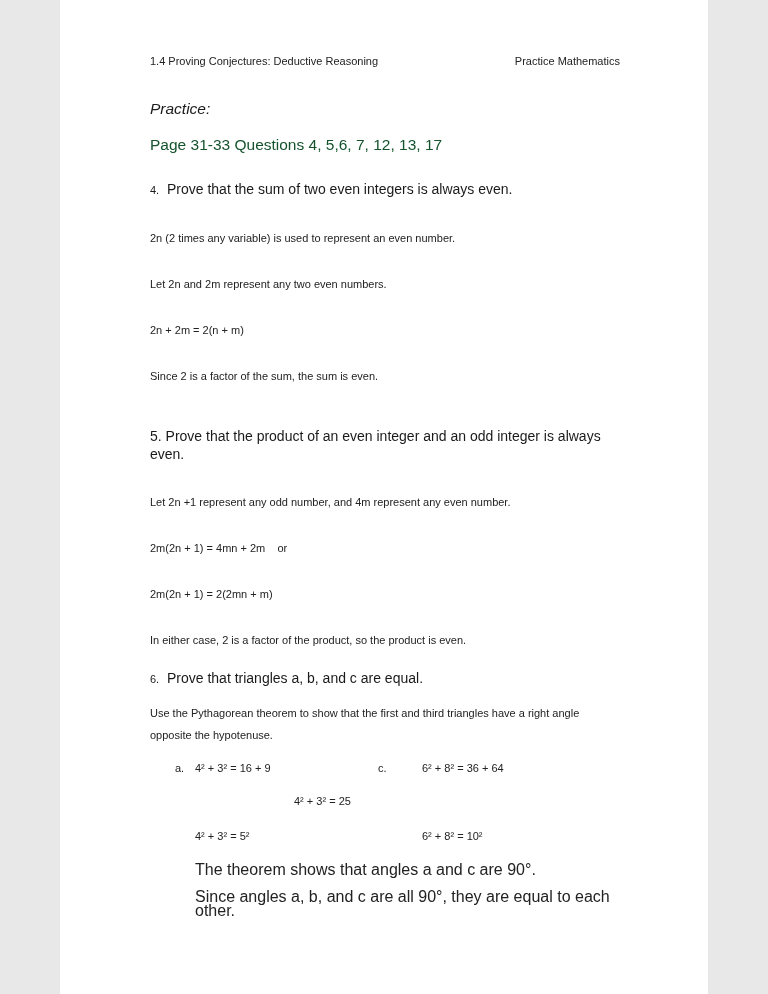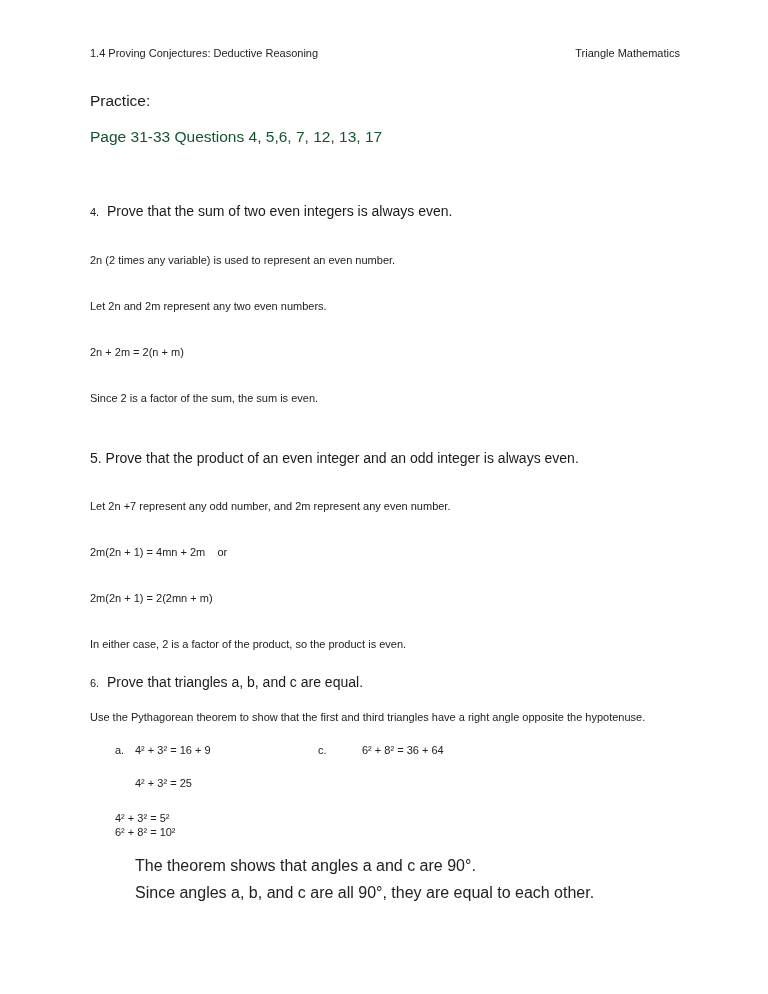--- a/index.html
+++ b/index.html
@@ -3,60 +3,61 @@
 <meta charset="utf-8">
 <style>
   html, body {
     margin: 0;
     padding: 0;
     background: #e8e8e8;
     font-family: "Liberation Sans", sans-serif;
   }
   .page {
     position: relative;
-    width: 768px;
+    width: 648px;
     height: 994px;
     margin: 0 auto;
     background: #ffffff;
     color: #1f1f1f;
     overflow: hidden;
     box-sizing: border-box;
-    padding: 0 88px 0 90px;
+    padding: 8px 88px 0 90px;
   }
   .doc-header {
     display: flex;
     justify-content: space-between;
     align-items: baseline;
     margin-top: 46px;
     font-size: 11px;
     line-height: 14px;
     color: #222;
   }
   .intro-practice {
     margin-top: 31px;
     font-size: 15.5px;
     line-height: 19px;
     color: #1c1c1c;
+    font-style: italic;
   }
   .intro-pages {
     margin-top: 17px;
     font-size: 15.5px;
     line-height: 19px;
     color: #14532d;
   }
   .q-heading {
     font-size: 14px;
     line-height: 18px;
     color: #1a1a1a;
     white-space: pre-wrap;
   }
   .q-heading .qnum-small {
     font-size: 11px;
   }
-  .q4-heading { margin-top: 56px; }
+  .q4-heading { margin-top: 26px; }
   .q5-heading { margin-top: 44px; }
   .q6-heading { margin-top: 22px; }
   .body-line {
     font-size: 11px;
     line-height: 14px;
     margin-top: 32px;
     color: #222;
     white-space: pre-wrap;
   }
   .q6-intro {
@@ -68,22 +69,22 @@
   }
   .eq-row {
     display: flex;
     margin-left: 25px;
     font-size: 11px;
     line-height: 14px;
     color: #222;
     white-space: pre-wrap;
   }
   .eq-row-1 { margin-top: 15px; }
-  .eq-row-2 { margin-top: 19px; }
-  .eq-row-3 { margin-top: 21px; flex-direction: column; }
+  .eq-row-2 { margin-top: 19px; justify-content: space-between; }
+  .eq-row-3 { margin-top: 21px; }
   .eq-label-a { width: 20px; flex: none; }
   .eq-col-a   { width: 183px; flex: none; }
   .eq-label-c { width: 44px; flex: none; }
   .eq-col-c   { flex: 1; }
   .concl {
     font-size: 16px;
     color: #222;
     margin-left: 45px;
     white-space: pre-wrap;
   }
@@ -91,34 +92,34 @@
   .concl-2 { margin-top: 15px; line-height: 26px; max-width: 520px; }
   .concl-3 { margin-top: 13px; line-height: 14px; }
 </style>
 </head>
 <body>
 
 <div class="page">
 
   <div class="doc-header">
     <span>1.4 Proving Conjectures: Deductive Reasoning</span>
-    <span>Triangle Mathematics</span>
+    <span>Practice Mathematics</span>
   </div>
 
   <div class="intro-practice">Practice:</div>
   <div class="intro-pages">Page 31-33 Questions 4, 5,6, 7, 12, 13, 17</div>
 
   <div class="q-heading q4-heading"><span class="qnum-small">4.</span><span>  </span><span>Prove that the sum of two even integers is always even.</span></div>
   <div class="body-line">2n (2 times any variable) is used to represent an even number.</div>
   <div class="body-line">Let 2n and 2m represent any two even numbers.</div>
   <div class="body-line">2n + 2m = 2(n + m)</div>
   <div class="body-line">Since 2 is a factor of the sum, the sum is even.</div>
 
   <div class="q-heading q5-heading"><span>5.</span><span> </span><span>Prove that the product of an even integer and an odd integer is always even.</span></div>
-  <div class="body-line">Let 2n +7 represent any odd number, and 2m represent any even number.</div>
+  <div class="body-line">Let 2n +1 represent any odd number, and 4m represent any even number.</div>
   <div class="body-line">2m(2n + 1) = 4mn + 2m    or</div>
   <div class="body-line">2m(2n + 1) = 2(2mn + m)</div>
   <div class="body-line">In either case, 2 is a factor of the product, so the product is even.</div>
 
   <div class="q-heading q6-heading"><span class="qnum-small">6.</span><span>  </span><span>Prove that triangles a, b, and c are equal.</span></div>
   <div class="q6-intro">Use the Pythagorean theorem to show that the first and third triangles have a right angle opposite the hypotenuse.</div>
 
   <div class="eq-row eq-row-1">
     <span class="eq-label-a">a.</span>
     <span class="eq-col-a">4² + 3² = 16 + 9</span>

